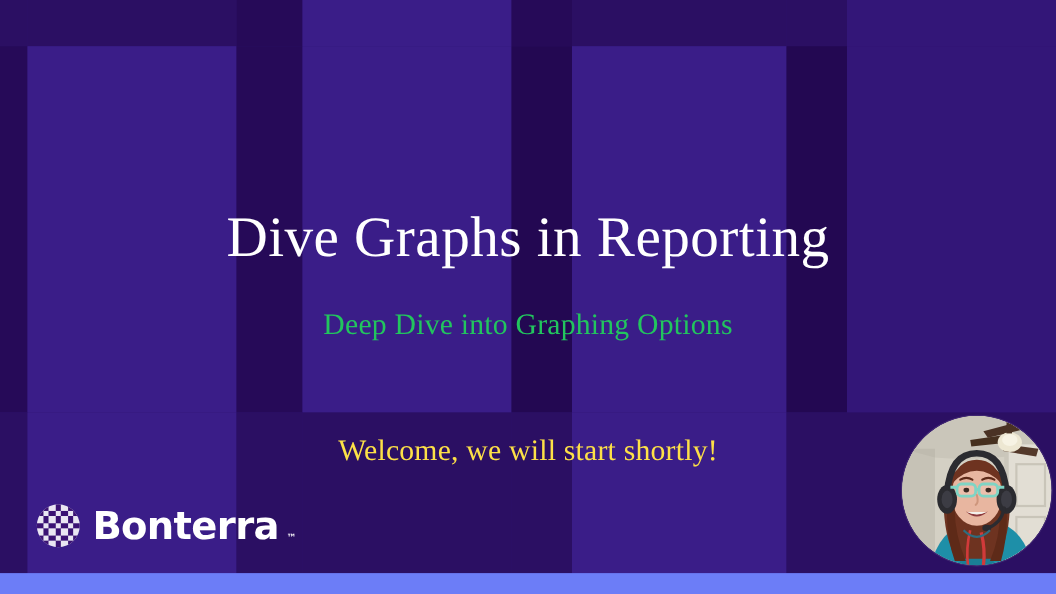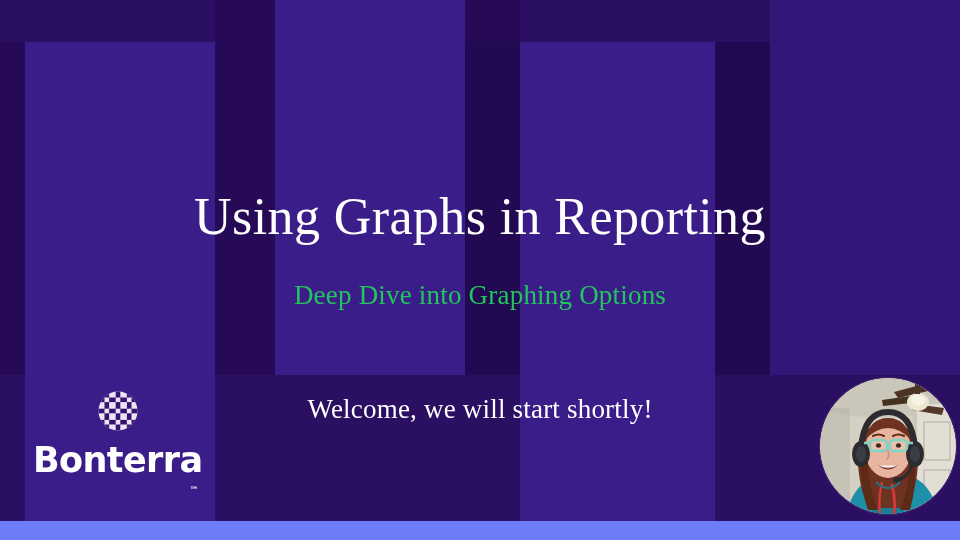--- a/index.html
+++ b/index.html
@@ -57,37 +57,36 @@
     font-weight: 400;
     letter-spacing: 0.2px;
     white-space: nowrap;
   }
   .slide-notice {
     position: absolute;
     top: 394px;
     left: 0;
     width: 960px;
     text-align: center;
-    color: #ffffff;
+    color: #fde047;
     font-size: 27px;
     font-weight: 400;
     letter-spacing: 0.2px;
     white-space: nowrap;
   }
 
   
   .logo-lockup {
     position: absolute;
     left: 33px;
     bottom: 42px;
     display: flex;
     align-items: center;
     gap: 11px;
     z-index: 3;
-    flex-direction: column;
   }
   .logo-mark {
     width: 40px;
     height: 40px;
     flex: 0 0 auto;
     display: block;
   }
   .logo-wordmark {
     color: #FFFFFF;
     font-family: "DejaVu Sans", sans-serif;
@@ -160,21 +159,21 @@
       <div class="bg-cell" style="left: 25px; top: 375px; width: 190px; height: 165px; background: rgb(58, 29, 136);"></div>
       <div class="bg-cell" style="left: 215px; top: 375px; width: 60px; height: 165px; background: rgb(43, 15, 99);"></div>
       <div class="bg-cell" style="left: 275px; top: 375px; width: 190px; height: 165px; background: rgb(43, 15, 99);"></div>
       <div class="bg-cell" style="left: 465px; top: 375px; width: 55px; height: 165px; background: rgb(43, 15, 99);"></div>
       <div class="bg-cell" style="left: 520px; top: 375px; width: 195px; height: 165px; background: rgb(58, 29, 136);"></div>
       <div class="bg-cell" style="left: 715px; top: 375px; width: 55px; height: 165px; background: rgb(43, 15, 99);"></div>
       <div class="bg-cell" style="left: 770px; top: 375px; width: 190px; height: 165px; background: rgb(43, 15, 99);"></div>
     </div>
 
   <div class="slide-content">
-    <div class="slide-title">Using Graphs in Reporting</div>
+    <div class="slide-title">Dive Graphs in Reporting</div>
     <div class="slide-subtitle">Deep Dive into Graphing Options</div>
     <div class="slide-notice">Welcome, we will start shortly!</div>
   </div>
 
   <div class="logo-lockup">
     <span class="logo-mark">
       <svg class="logo-mark" viewBox="0 0 40 40" aria-hidden="true">
         <defs>
           <clipPath id="logoClip">
               <circle cx="20" cy="20" r="19.5"></circle>

